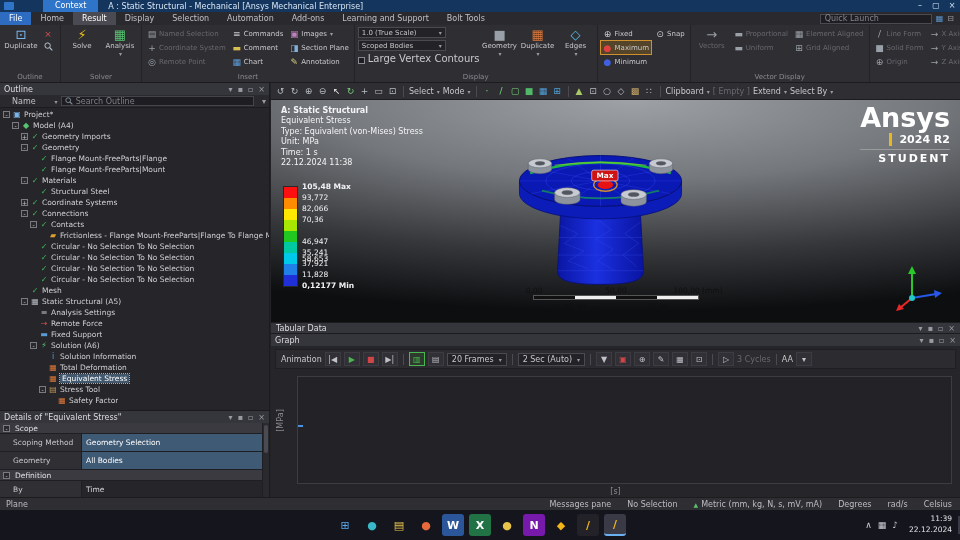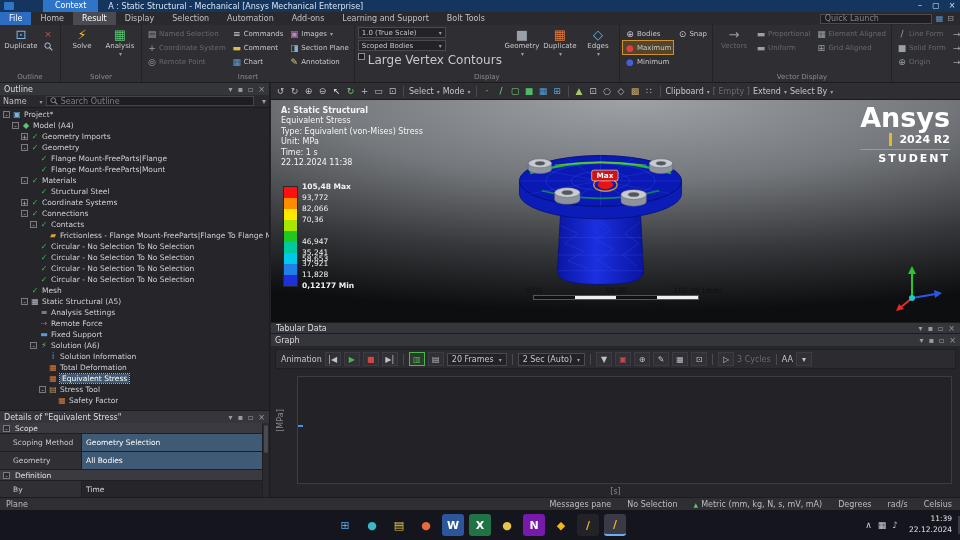--- a/index.html
+++ b/index.html
@@ -26,35 +26,35 @@
 #ribbon{position:absolute;left:0;top:25px;width:960px;height:58px;background:#2e2e33;border-bottom:1px solid #1c1c1f;display:flex;overflow:hidden;}
 .rgroup{position:relative;height:100%;border-right:1px solid #232327;padding:2px 3px 10px 3px;display:flex;gap:2px;flex:none;}
 .rglabel{position:absolute;left:0;right:0;bottom:1px;text-align:center;font-size:7px;color:#8a8a90;white-space:nowrap;overflow:hidden;}
 .rb-big{width:36px;display:flex;flex-direction:column;align-items:center;font-size:7px;color:#c8c8cc;text-align:center;line-height:1.1;}
 .rb-big .ric{font-size:13px;height:16px;line-height:16px;}
 .rb-col{display:flex;flex-direction:column;gap:1px;}
 .rb-small{display:flex;align-items:center;gap:2px;height:13px;font-size:7px;white-space:nowrap;padding:0 2px;color:#c8c8cc;}
 .rb-small .ric{width:10px;text-align:center;font-size:9px;flex:none;}
 .rb-small.sel{background:#54452a;outline:1px solid #cf9030;}
 .rsel{width:88px;height:11px;background:#232327;border:1px solid #4a4a50;color:#c8c8cc;font-size:7px;display:flex;align-items:center;justify-content:space-between;padding:0 3px;}
-.rchk{display:flex;align-items:flex-start;gap:3px;height:11px;font-size:12px;color:#c8c8cc;white-space:nowrap;}
+.rchk{display:flex;align-items:flex-end;gap:3px;height:11px;font-size:10px;color:#c8c8cc;white-space:nowrap;}
 .cb{width:7px;height:7px;border:1px solid #8a8a90;background:#1e1e22;display:inline-block;flex:none;}
 
 #gfx-toolbar{position:absolute;left:271px;top:83px;width:689px;height:17px;background:#2e2e33;border-bottom:1px solid #1c1c1f;display:flex;align-items:center;padding:0 4px;gap:3px;overflow:hidden;}
 .ticon{min-width:11px;height:13px;line-height:13px;text-align:center;color:#b8bcc4;font-size:9px;}
 .tsep{width:1px;height:11px;background:#4a4a50;margin:0 2px;flex:none;}
 .tmenu{display:flex;align-items:center;gap:2px;color:#c8c8cc;white-space:nowrap;}
 .tlabeltxt{white-space:nowrap;}
 
 #outline-panel{position:absolute;left:0;top:83px;width:270px;height:327px;background:#26262a;border-right:1px solid #1c1c1f;overflow:hidden;}
 .phead{height:12px;background:#35353c;display:flex;align-items:center;padding:0 4px;color:#dcdce0;}
 .phead .sp{flex:1;}
 .phico{color:#9a9aa2;margin-left:5px;font-size:8px;}
 #outline-search{height:13px;display:flex;align-items:center;gap:3px;padding:0 3px;background:#2a2a2e;border-bottom:1px solid #1c1c1f;}
-#name-filter{display:flex;align-items:center;gap:12px;color:#c0c0c4;}
+#name-filter{display:flex;align-items:center;gap:18px;color:#c0c0c4;margin-left:9px;}
 .srch-input{flex:1;height:10px;background:#1e1e22;border:1px solid #44444a;color:#7e7e86;display:flex;align-items:center;padding:0 3px;gap:3px;}
 #tree{position:absolute;top:25px;bottom:0;left:0;right:0;overflow:hidden;padding-top:1px;}
 .trow{display:flex;align-items:center;height:11px;white-space:nowrap;font-size:7.5px;color:#d0d0d4;overflow:hidden;}
 .texp{width:7px;height:7px;border:1px solid #7a7a80;background:#2a2a2e;color:#c8c8cc;font-size:6px;line-height:5px;text-align:center;margin-right:2px;flex:none;}
 .texp-sp{width:9px;flex:none;}
 .tico{width:10px;text-align:center;margin-right:2px;flex:none;font-size:8px;}
 .tlabel{overflow:hidden;}
 .trow.selected .tlabel{background:#41586e;color:#fff;padding:0 2px;outline:1px dotted #9ab0c4;}
 
 #details-panel{position:absolute;left:0;top:410px;width:270px;height:87px;background:#26262a;border-right:1px solid #1c1c1f;border-top:1px solid #1c1c1f;overflow:hidden;}
@@ -254,21 +254,21 @@
           <span class="ric"><span class="g" style="color:#60c0e8">◇</span></span>
           <span class="rlbl">Edges</span>
           <span class="arr">▾</span>
         </div>
         <div class="rglabel">Display</div>
       </div>
       <div class="rgroup">
         <div class="rb-col">
           <div class="rb-small">
             <span class="ric"><span class="g" style="color:#c8c8d0">⊕</span></span>
-            <span>Bodies</span>
+            <span>Fixed</span>
           </div>
           <div class="rb-small sel">
             <span class="ric"><span class="g" style="color:#e04040">●</span></span>
             <span>Maximum</span>
           </div>
           <div class="rb-small">
             <span class="ric"><span class="g" style="color:#4060e0">●</span></span>
             <span>Minimum</span>
           </div>
         </div>

